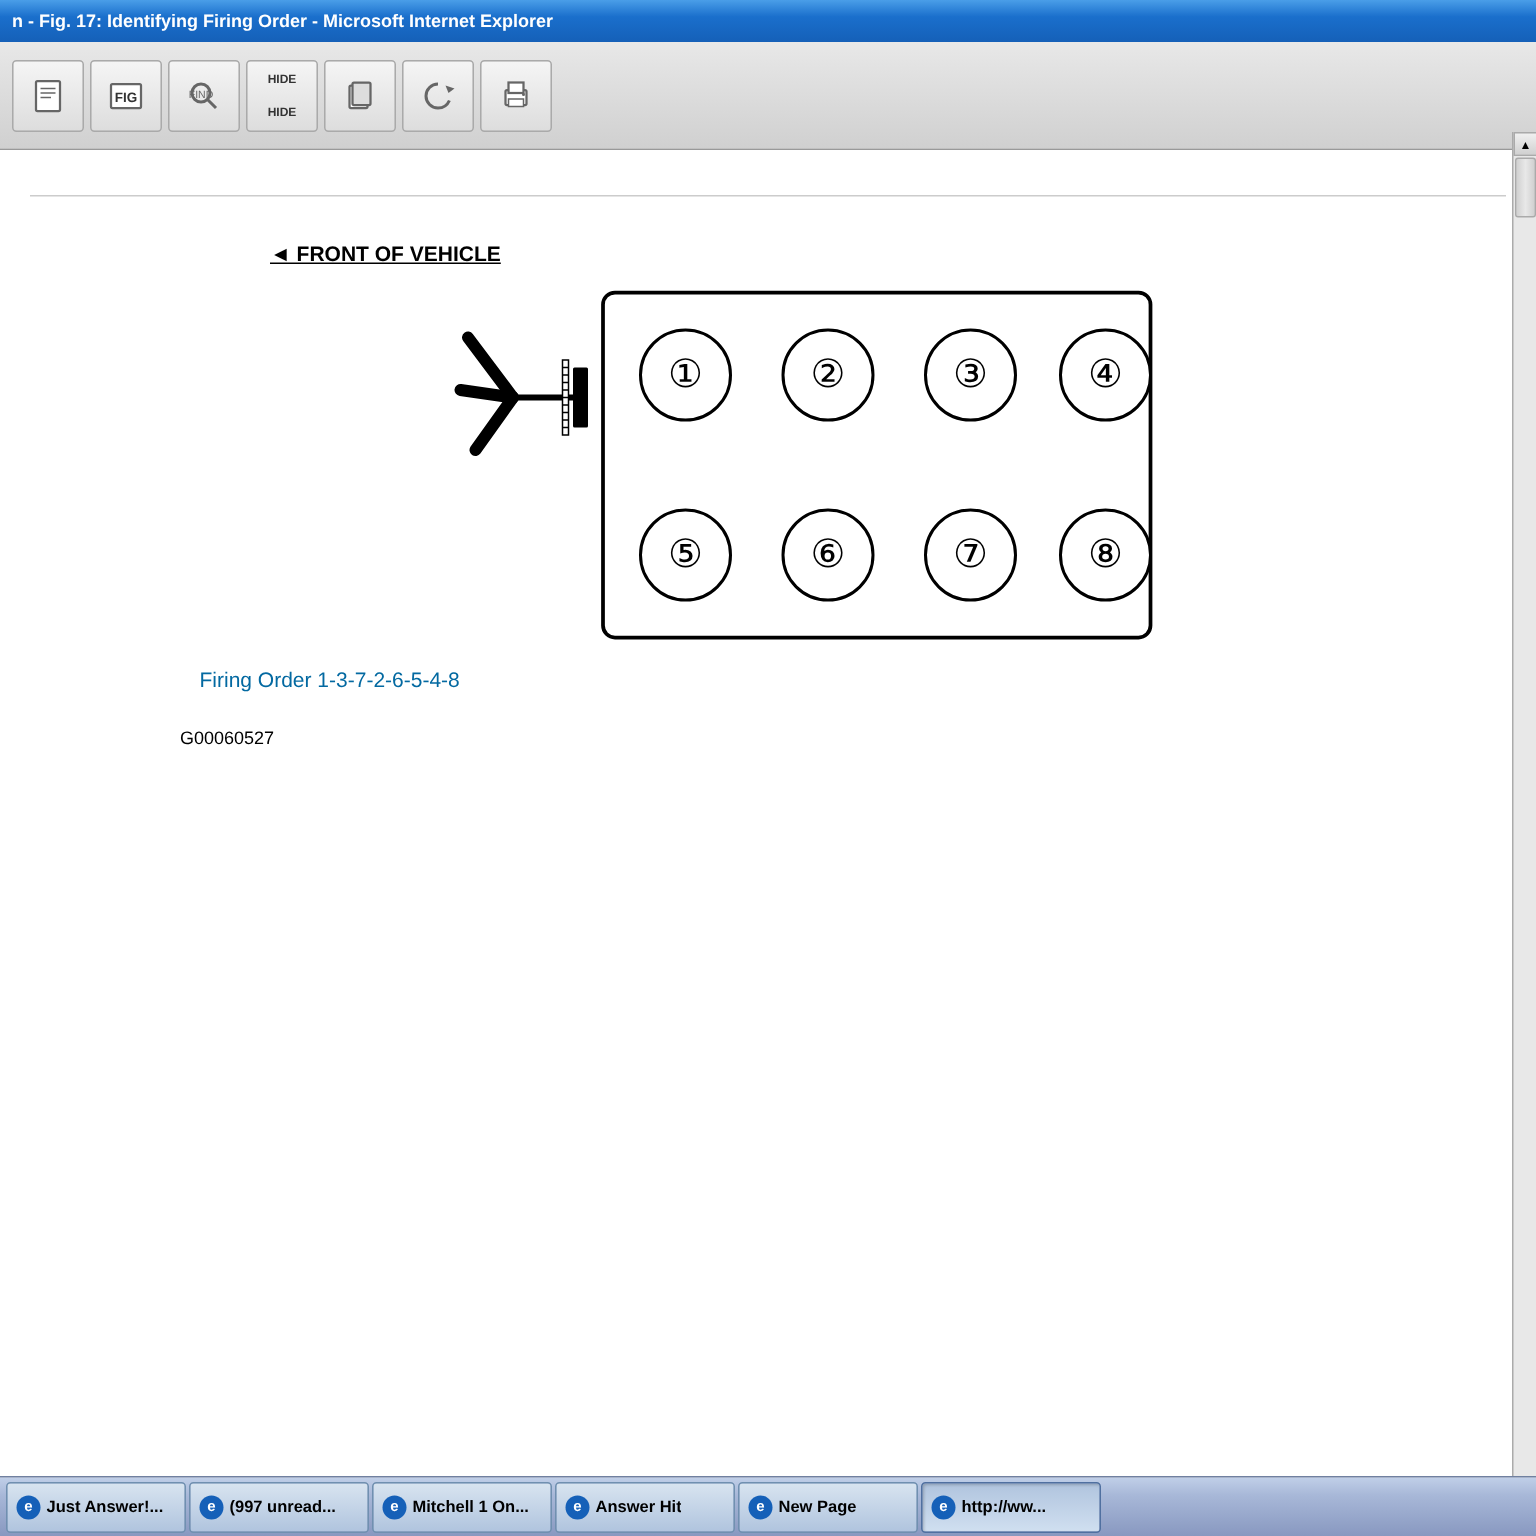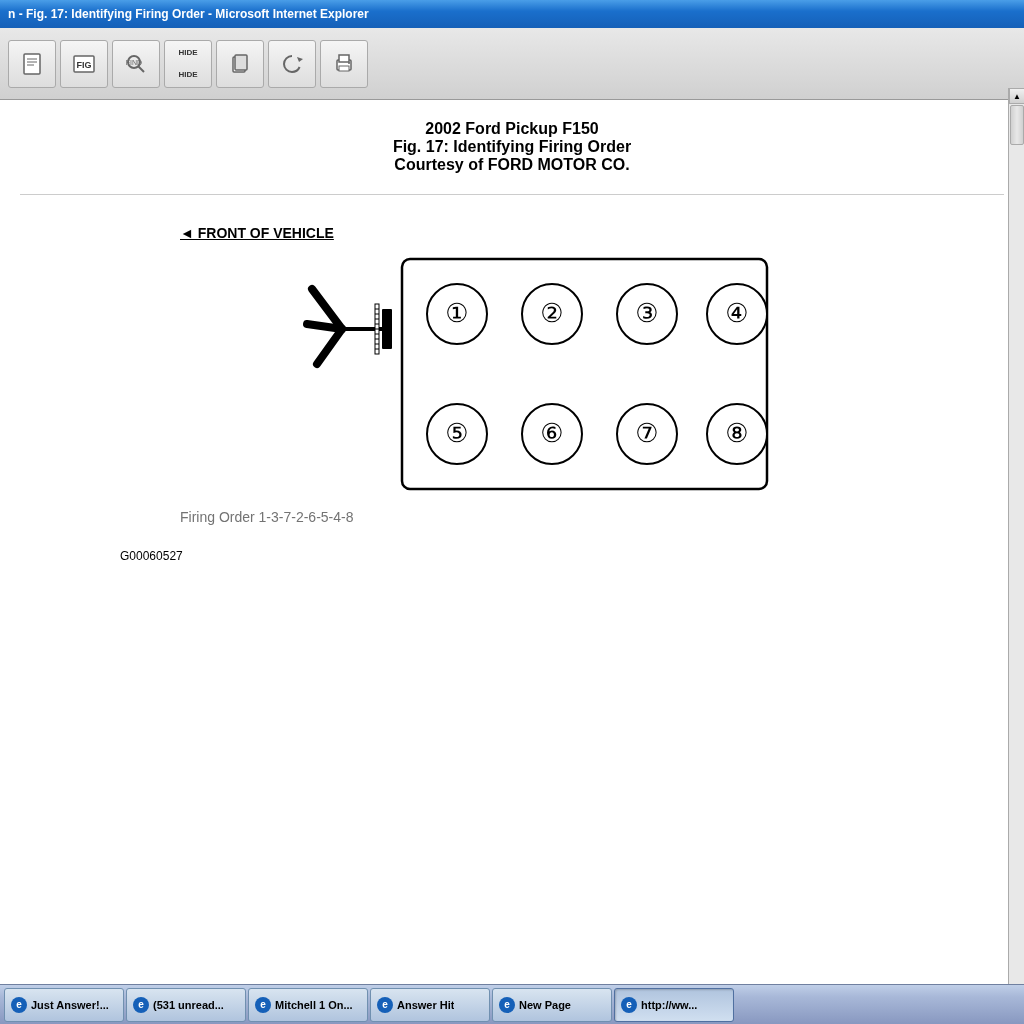--- a/index.html
+++ b/index.html
@@ -109,24 +109,24 @@
 
     
     #engine-svg-container {
       display: flex;
       align-items: center;
       gap: 0;
     }
 
     #firing-order-text {
       font-size: 14px;
-      color: #737373;
+      color: #0369a1;
       margin-top: 10px;
       align-self: flex-start;
-      margin-left: 120px;
+      margin-left: 73px;
     }
 
     #code-ref {
       font-size: 12px;
       color: #000;
       margin-top: 24px;
       align-self: flex-start;
       margin-left: 60px;
     }
 
@@ -275,25 +275,20 @@
     <svg width="24" height="24" viewBox="0 0 24 24">
       <rect x="5" y="8" width="14" height="10" rx="1" fill="white" stroke="#666" stroke-width="1.5"></rect>
       <rect x="7" y="3" width="10" height="7" fill="white" stroke="#666" stroke-width="1.5"></rect>
       <rect x="7" y="14" width="10" height="5" fill="white" stroke="#666" stroke-width="1"></rect>
       <circle cx="17" cy="11" r="1" fill="#666"></circle>
     </svg>
   </div>
 </div>
 
 <div id="content">
-  <div id="doc-title">
-    <div class="line1">2002 Ford Pickup F150</div>
-    <div class="line2">Fig. 17: Identifying Firing Order</div>
-    <div class="line3">Courtesy of FORD MOTOR CO.</div>
-  </div>
   <hr class="divider">
 
   <div id="diagram-area">
 
     <div id="front-label">
       <span>◄ FRONT OF VEHICLE</span>
     </div>
 
     <div id="engine-svg-container">
 
@@ -360,21 +355,21 @@
   <div class="scroll-thumb"></div>
 </div>
 
 <div id="taskbar">
   <div class="taskbar-item">
     <div class="taskbar-ie-icon">e</div>
     <span class="taskbar-label">Just Answer!...</span>
   </div>
   <div class="taskbar-item">
     <div class="taskbar-ie-icon">e</div>
-    <span class="taskbar-label">(531 unread...</span>
+    <span class="taskbar-label">(997 unread...</span>
   </div>
   <div class="taskbar-item">
     <div class="taskbar-ie-icon">e</div>
     <span class="taskbar-label">Mitchell 1 On...</span>
   </div>
   <div class="taskbar-item">
     <div class="taskbar-ie-icon">e</div>
     <span class="taskbar-label">Answer Hit</span>
   </div>
   <div class="taskbar-item">

